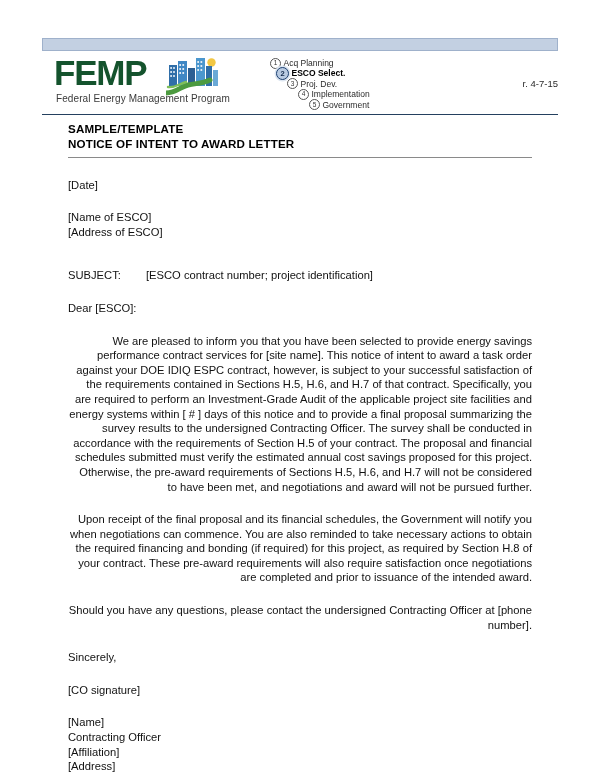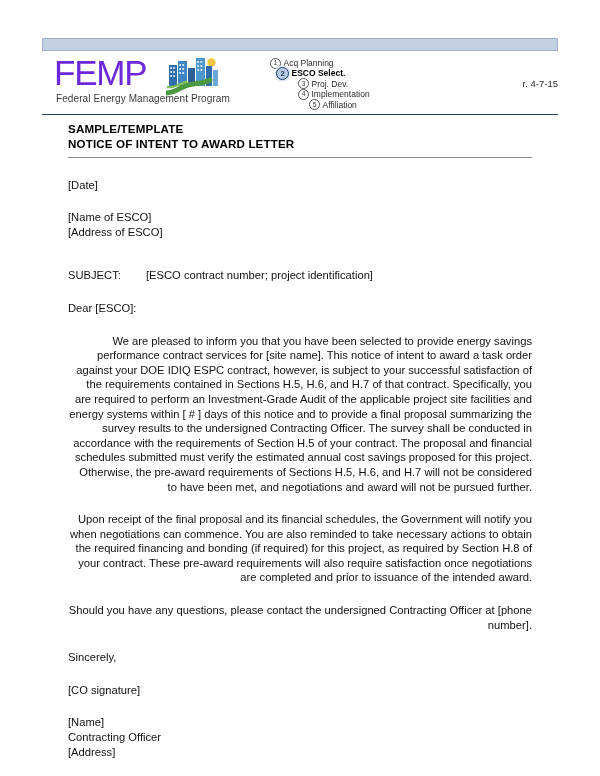--- a/index.html
+++ b/index.html
@@ -52,24 +52,24 @@
   }
   .logo-row {
     position: relative;
     height: 36px;
   }
   .logo-wordmark {
     position: absolute;
     left: 0;
     top: -2px;
     font-family: "Liberation Sans", sans-serif;
-    font-weight: normal;
+    font-weight: bold;
     font-size: 35px;
     letter-spacing: -1.2px;
-    color: #6d28d9;
+    color: #14532d;
     line-height: 36px;
   }
   .logo-graphic {
     position: absolute;
     left: 112px;
     top: -1px;
     width: 62px;
     height: 40px;
   }
   .logo-tagline {
@@ -121,21 +121,21 @@
     font-size: 7.5px;
     font-weight: bold;
     box-shadow: 0 0 0 1.5px #dde6f1;
   }
   .step.is-active .step-label {
     font-weight: bold;
     color: #000;
   }
   .step-i1 { margin-left: 0px; }
   .step-i2 { margin-left: 6px; }
-  .step-i3 { margin-left: 28px; }
+  .step-i3 { margin-left: 17px; }
   .step-i4 { margin-left: 28px; }
   .step-i5 { margin-left: 39px; }
 
   .revision {
     position: absolute;
     right: 0;
     top: 27px;
     font-size: 9.5px;
     color: #2a2a2a;
     white-space: nowrap;
@@ -270,21 +270,21 @@
         <div class="step step-i3">
           <span class="step-num">3</span>
           <span class="step-label">Proj. Dev.</span>
         </div>
         <div class="step step-i4">
           <span class="step-num">4</span>
           <span class="step-label">Implementation</span>
         </div>
         <div class="step step-i5">
           <span class="step-num">5</span>
-          <span class="step-label">Affiliation</span>
+          <span class="step-label">Government</span>
         </div>
       </div>
 
       <div class="revision">r. 4-7-15</div>
     </div>
 
     <div class="header-rule"></div>
   </div>
 
   <div class="letter">
@@ -315,18 +315,19 @@
 
     <p class="para">Should you have any questions, please contact the undersigned Contracting Officer at [phone number].</p>
 
     <div class="blk">Sincerely,</div>
 
     <div class="blk">[CO signature]</div>
 
     <div class="blk sig-block">
       <span class="line">[Name]</span>
       <span class="line">Contracting Officer</span>
+      <span class="line">[Affiliation]</span>
       <span class="line">[Address]</span>
     </div>
   </div>
 
 
 </div>
 
 </body></html>

